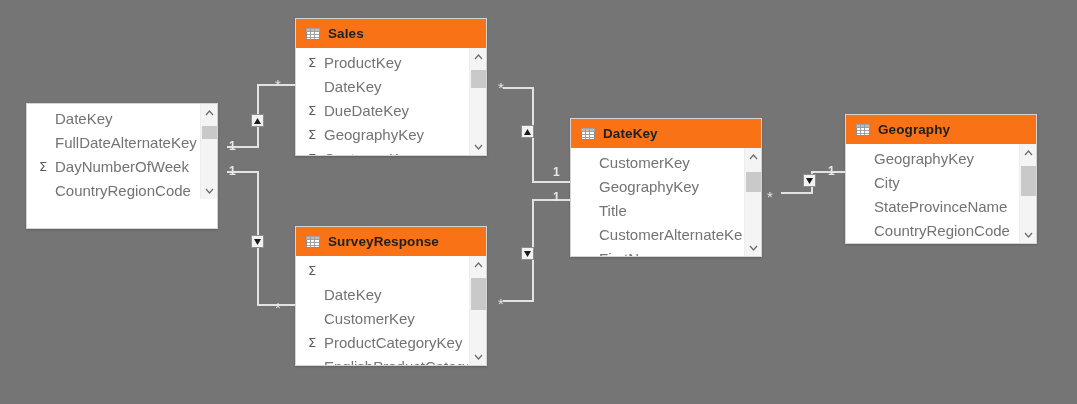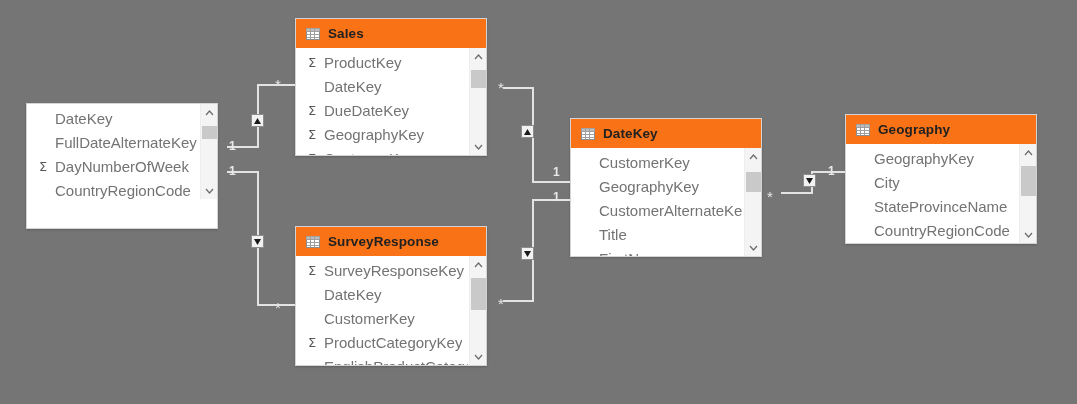--- a/index.html
+++ b/index.html
@@ -255,21 +255,20 @@
           <line x1="0.5" x2="13.5" y1="9.5" y2="9.5" stroke="#9e9e9e" stroke-width="1"></line>
           <line y1="0.5" y2="11.5" x1="4.5" x2="4.5" stroke="#9e9e9e" stroke-width="1"></line>
           <line y1="0.5" y2="11.5" x1="8.5" x2="8.5" stroke="#9e9e9e" stroke-width="1"></line>
         </svg>
         <span class="card-title">SurveyResponse</span>
       </div>
       <div class="card-body">
         <div class="field-list">
           <div class="field-row">
             <span class="sigma">Σ</span>
-            <span class="field-name">SurveyResponseKey</span>
           </div>
           <div class="field-row">
             <span class="sigma blank"></span>
             <span class="field-name">DateKey</span>
           </div>
           <div class="field-row">
             <span class="sigma blank"></span>
             <span class="field-name">CustomerKey</span>
           </div>
           <div class="field-row">
@@ -314,25 +313,25 @@
           <div class="field-row">
             <span class="sigma blank"></span>
             <span class="field-name">CustomerKey</span>
           </div>
           <div class="field-row">
             <span class="sigma blank"></span>
             <span class="field-name">GeographyKey</span>
           </div>
           <div class="field-row">
             <span class="sigma blank"></span>
+            <span class="field-name">Title</span>
+          </div>
+          <div class="field-row">
+            <span class="sigma blank"></span>
             <span class="field-name">CustomerAlternateKe</span>
-          </div>
-          <div class="field-row">
-            <span class="sigma blank"></span>
-            <span class="field-name">Title</span>
           </div>
           <div class="field-row">
             <span class="sigma blank"></span>
             <span class="field-name">FirstName</span>
           </div>
         </div>
         <div class="vscroll">
           <div class="sb-arrow up">
             <svg width="9" height="6" viewBox="0 0 9 6">
               <path d="M1 5 L4.5 1 L8 5" fill="none" stroke="#6b6b6b" stroke-width="1.2"></path>

